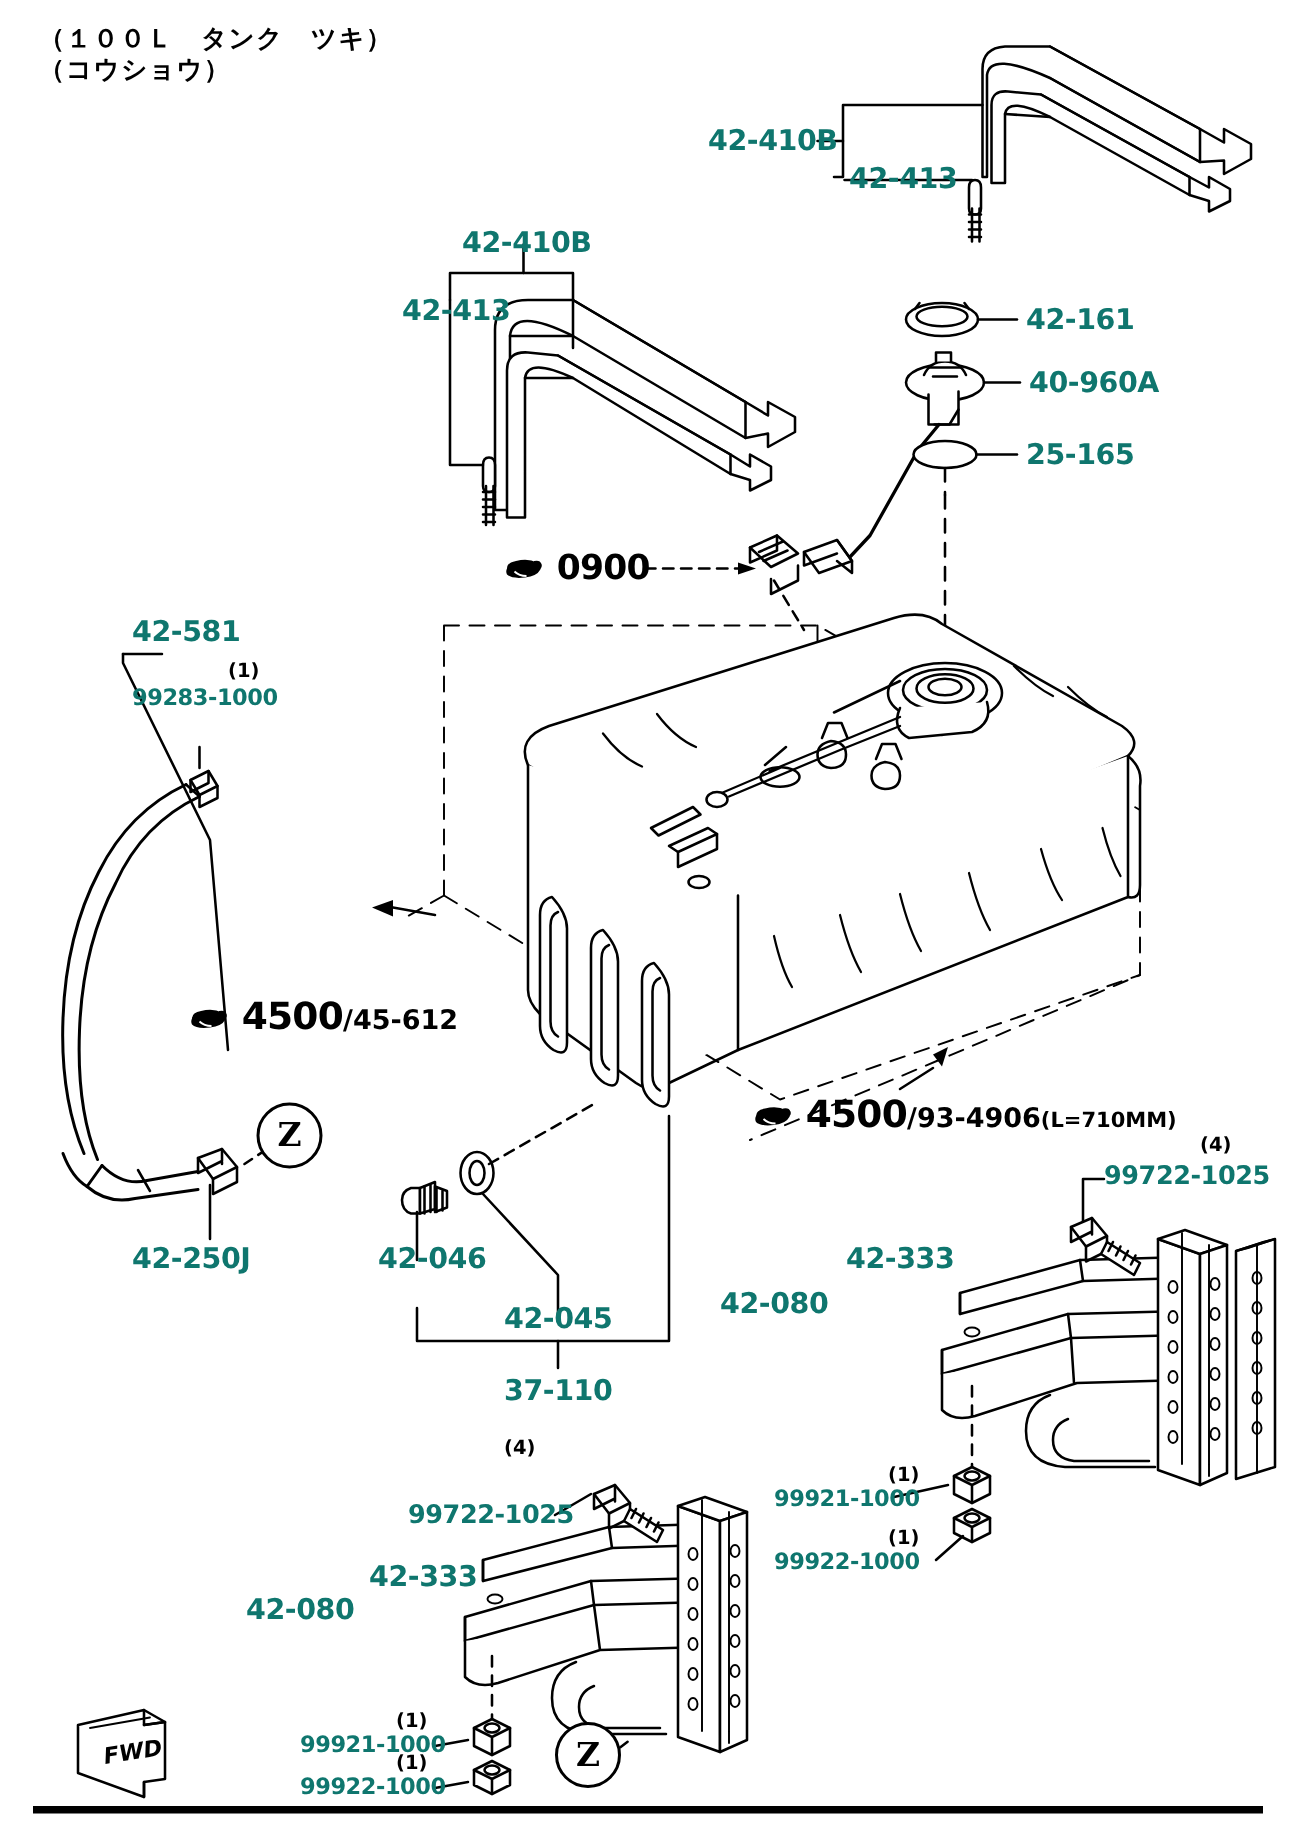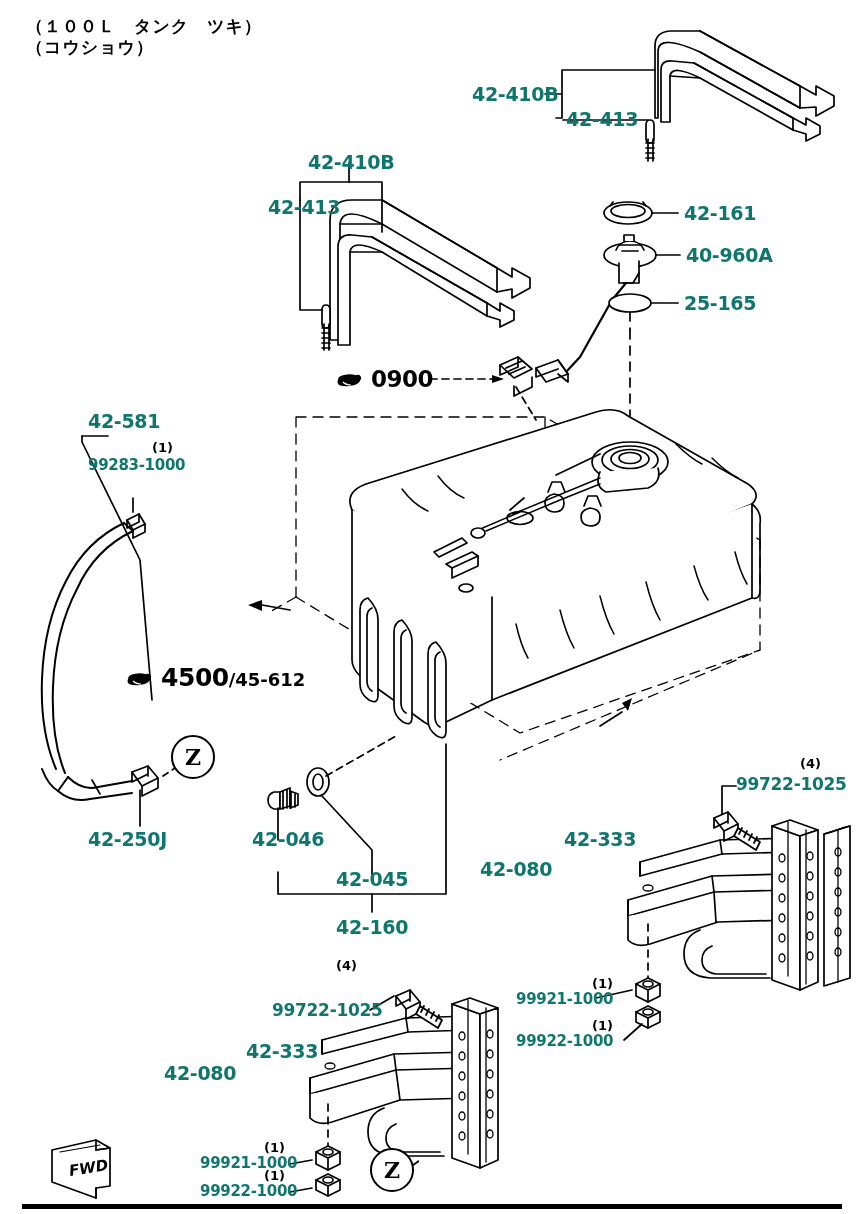--- a/index.html
+++ b/index.html
@@ -374,28 +374,36 @@
 
   <div style="position:absolute;left:126px;top:628px;margin-top:35px;">
     <svg class="hand" width="26" height="16" viewBox="0 0 26 16">
       <path d="M2,7 q0,-4 6,-5 q8,-2 14,1 q4,2 2,5 q-2,4 -10,5 q-9,1 -12,-2 q-1,-2 0,-4 z
                M20,2 q4,-1 5,2 q1,3 -3,4" fill="#000"></path>
       <path d="M7,9 q3,3 8,3" stroke="#fff" stroke-width="1.2" fill="none"></path>
     </svg>
     <span class="num4500">4500</span><span class="sub">/</span><span class="sub">45-612</span>
   </div>
 
+  <div style="position:absolute;left:502px;top:728px;">
+    <svg class="hand" width="26" height="16" viewBox="0 0 26 16">
+      <path d="M2,7 q0,-4 6,-5 q8,-2 14,1 q4,2 2,5 q-2,4 -10,5 q-9,1 -12,-2 q-1,-2 0,-4 z
+               M20,2 q4,-1 5,2 q1,3 -3,4" fill="#000"></path>
+      <path d="M7,9 q3,3 8,3" stroke="#fff" stroke-width="1.2" fill="none"></path>
+    </svg>
+    <span class="num4500">4500</span><span class="sub">/</span><span class="sub">93-4906</span><span class="subsm">(L=710MM)</span>
+  </div>
 
   <div class="zmark" style="left:171px;top:735px;">Z</div>
   <div class="zmark" style="left:370px;top:1148px;">Z</div>
 
   <div class="lbl big" style="left:88px;top:830px;">42-250J</div>
   <div class="lbl big" style="left:252px;top:830px;">42-046</div>
   <div class="lbl big" style="left:336px;top:870px;">42-045</div>
-  <div class="lbl big" style="left:336px;top:918px;">42-160</div>
+  <div class="lbl big" style="left:336px;top:918px;">37-110</div>
 
   <div class="qty" style="left:800px;top:756px;">(4)</div>
   <div class="lbl mid" style="left:736px;top:776px;">99722-1025</div>
   <div class="lbl big" style="left:564px;top:830px;">42-333</div>
   <div class="lbl big" style="left:480px;top:860px;">42-080</div>
   <div class="qty" style="left:592px;top:976px;">(1)</div>
   <div class="lbl sm" style="left:516px;top:992px;">99921-1000</div>
   <div class="qty" style="left:592px;top:1018px;">(1)</div>
   <div class="lbl sm" style="left:516px;top:1034px;">99922-1000</div>
 

